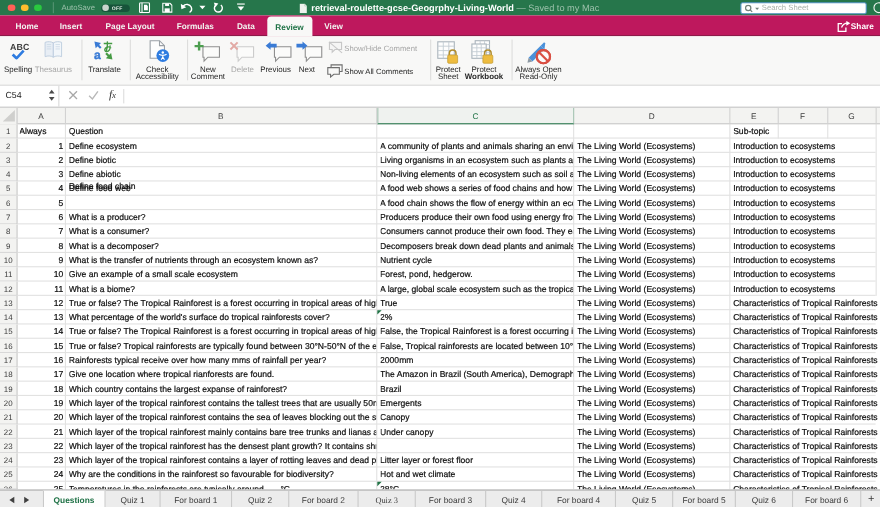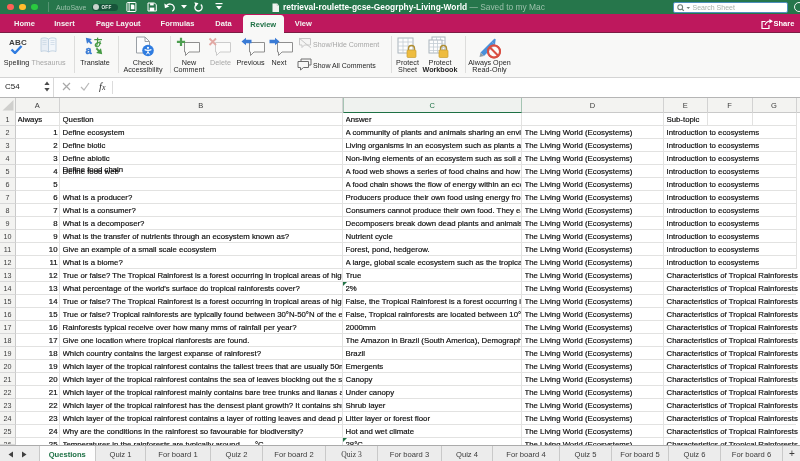--- a/index.html
+++ b/index.html
@@ -283,21 +283,20 @@
   <div class="rhd" style="top:248.5px;height:13.0px">19</div>
   <div class="rhd" style="top:261.5px;height:13.0px">20</div>
   <div class="rhd" style="top:274.5px;height:13.0px">21</div>
   <div class="rhd" style="top:287.5px;height:13.0px">22</div>
   <div class="rhd" style="top:300.5px;height:13.0px">23</div>
   <div class="rhd" style="top:313.5px;height:13.0px">24</div>
   <div class="rhd" style="top:326.5px;height:13.0px">25</div>
   <div class="rhd" style="top:339.5px;height:7.0px">26</div>
   <div class="c cb" style="top:14.5px;left:17.5px;width:40px;text-align:left">Always</div>
   <div class="c cb" style="top:14.5px">Question</div>
-  <div class="c cc" style="top:14.5px">Answer</div>
   <div class="c ce" style="top:14.5px;width:40px;overflow:hidden">Sub-topic</div>
   <div class="c ca" style="top:27.5px">1</div>
   <div class="c cb" style="top:27.5px">Define ecosystem</div>
   <div class="c cc" style="top:27.5px">A community of plants and animals sharing an environment</div>
   <div class="c cd" style="top:27.5px">The Living World (Ecosystems)</div>
   <div class="c ce" style="top:27.5px">Introduction to ecosystems</div>
   <div class="c ca" style="top:40.5px">2</div>
   <div class="c cb" style="top:40.5px">Define biotic</div>
   <div class="c cc" style="top:40.5px">Living organisms in an ecosystem such as plants and animals</div>
   <div class="c cd" style="top:40.5px">The Living World (Ecosystems)</div>
@@ -392,21 +391,20 @@
   <div class="c cc" style="top:274.5px">Canopy</div>
   <div class="c cd" style="top:274.5px">The Living World (Ecosystems)</div>
   <div class="c ce" style="top:274.5px">Characteristics of Tropical Rainforests</div>
   <div class="c ca" style="top:287.5px">21</div>
   <div class="c cb" style="top:287.5px">Which layer of the tropical rainforest mainly contains bare tree trunks and lianas as well?</div>
   <div class="c cc" style="top:287.5px">Under canopy</div>
   <div class="c cd" style="top:287.5px">The Living World (Ecosystems)</div>
   <div class="c ce" style="top:287.5px">Characteristics of Tropical Rainforests</div>
   <div class="c ca" style="top:300.5px">22</div>
   <div class="c cb" style="top:300.5px">Which layer of the tropical rainforest has the densest plant growth? It contains shrubs</div>
-  <div class="c cc" style="top:300.5px">Shrub layer</div>
   <div class="c cd" style="top:300.5px">The Living World (Ecosystems)</div>
   <div class="c ce" style="top:300.5px">Characteristics of Tropical Rainforests</div>
   <div class="c ca" style="top:313.5px">23</div>
   <div class="c cb" style="top:313.5px">Which layer of the tropical rainforest contains a layer of rotting leaves and dead plants?</div>
   <div class="c cc" style="top:313.5px">Litter layer or forest floor</div>
   <div class="c cd" style="top:313.5px">The Living World (Ecosystems)</div>
   <div class="c ce" style="top:313.5px">Characteristics of Tropical Rainforests</div>
   <div class="c ca" style="top:326.5px">24</div>
   <div class="c cb" style="top:326.5px">Why are the conditions in the rainforest so favourable for biodiversity?</div>
   <div class="c cc" style="top:326.5px">Hot and wet climate</div>

